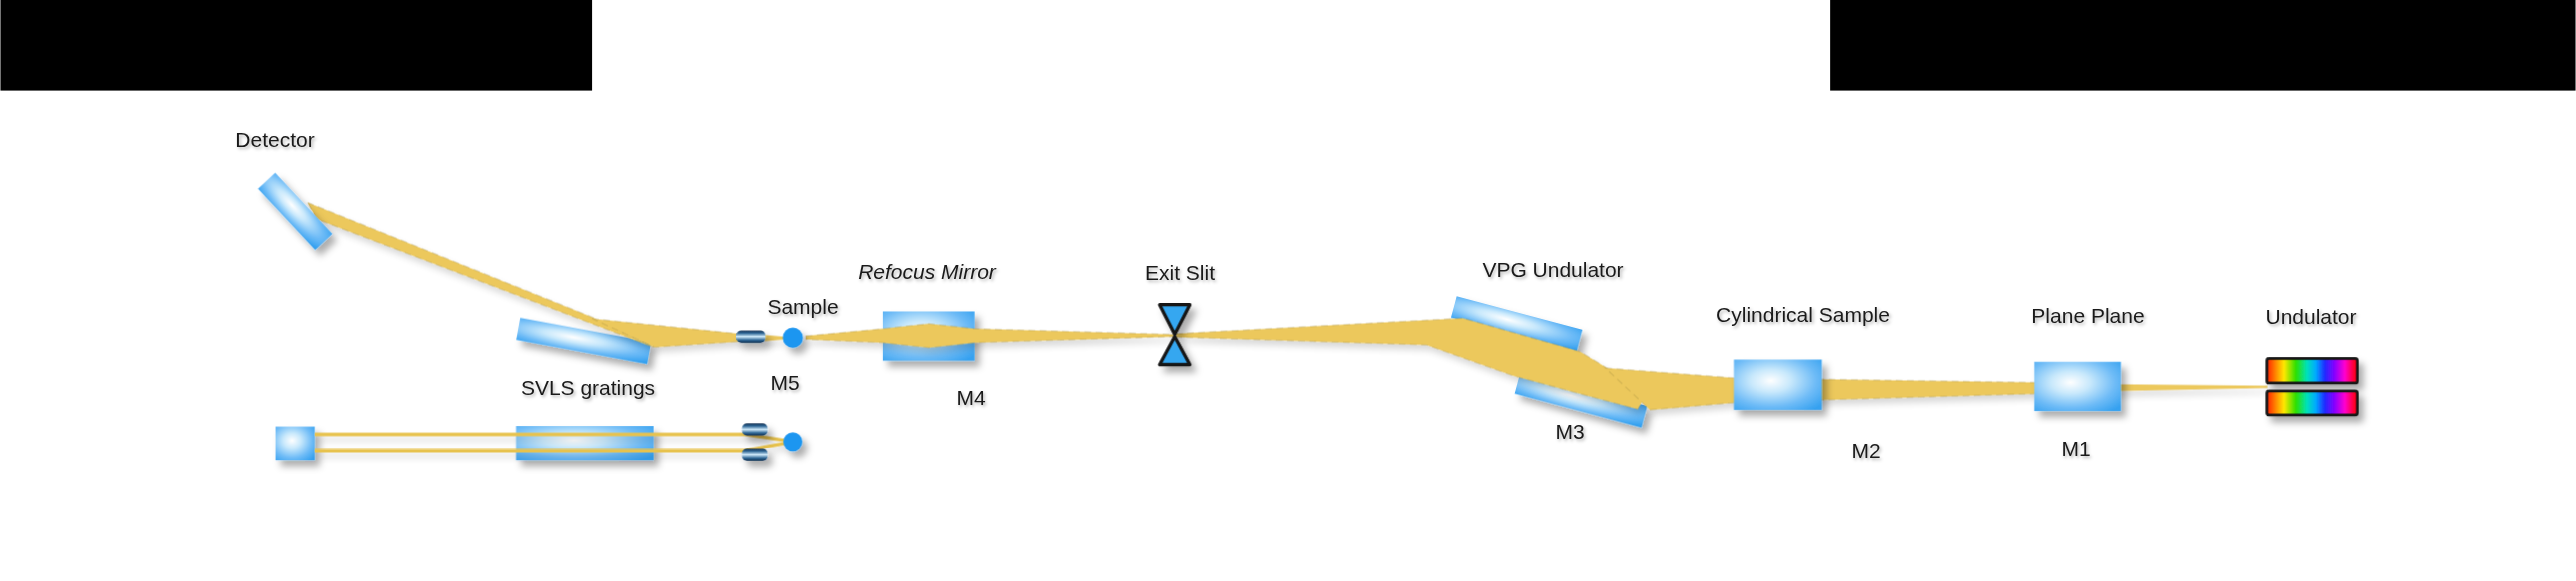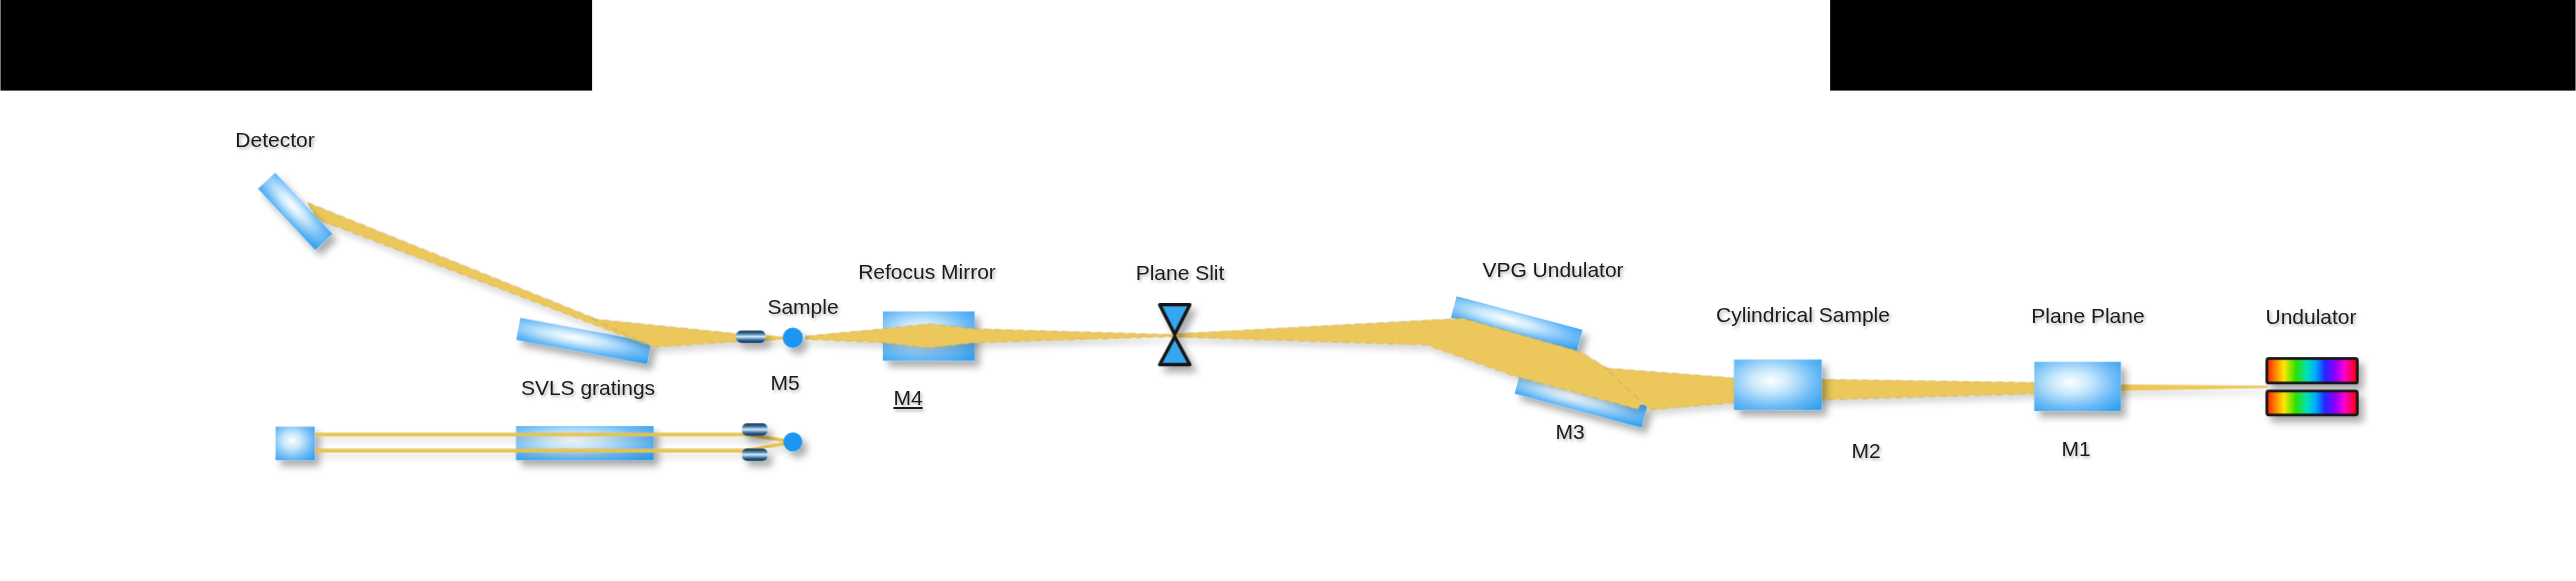--- a/index.html
+++ b/index.html
@@ -107,23 +107,23 @@
       <circle cx="1417" cy="790" r="17" fill="#1E96F0"></circle>
       <rect x="4053" y="641" width="162" height="44" rx="4" fill="url(#gRainbow)" stroke="#161616" stroke-width="5"></rect>
       <rect x="4053" y="699" width="162" height="43" rx="4" fill="url(#gRainbow)" stroke="#161616" stroke-width="5"></rect>
     </g>
   </svg>
 
   <span class="lbl" style="left:275px;  top:128px;">Detector</span>
   <span class="lbl" style="left:588px; top:376px;">SVLS gratings</span>
   <span class="lbl" style="left:803px; top:295px;">Sample</span>
   <span class="lbl" style="left:751px; top:371px;margin-left:34px;">M5</span>
-  <span class="lbl" style="left:927px; top:260px;">Refocus Mirror</span>
-  <span class="lbl" style="left:908px; top:386px;text-decoration:underline;">M4</span>
-  <span class="lbl" style="left:1180px; top:261px;">Plane Slit</span>
+  <span class="lbl" style="left:927px; top:260px;font-style:italic;">Refocus Mirror</span>
+  <span class="lbl" style="left:971px; top:386px;">M4</span>
+  <span class="lbl" style="left:1180px; top:261px;">Exit Slit</span>
   <span class="lbl" style="left:1553px; top:258px;">VPG Undulator</span>
   <span class="lbl" style="left:1570px; top:420px;">M3</span>
   <span class="lbl" style="left:1803px; top:303px;">Cylindrical Sample</span>
   <span class="lbl" style="left:1866px; top:439px;">M2</span>
   <span class="lbl" style="left:2088px; top:304px;">Plane Plane</span>
   <span class="lbl" style="left:2076px; top:437px;">M1</span>
   <span class="lbl" style="left:2311px; top:305px;">Undulator</span>
 
 </div>
 

